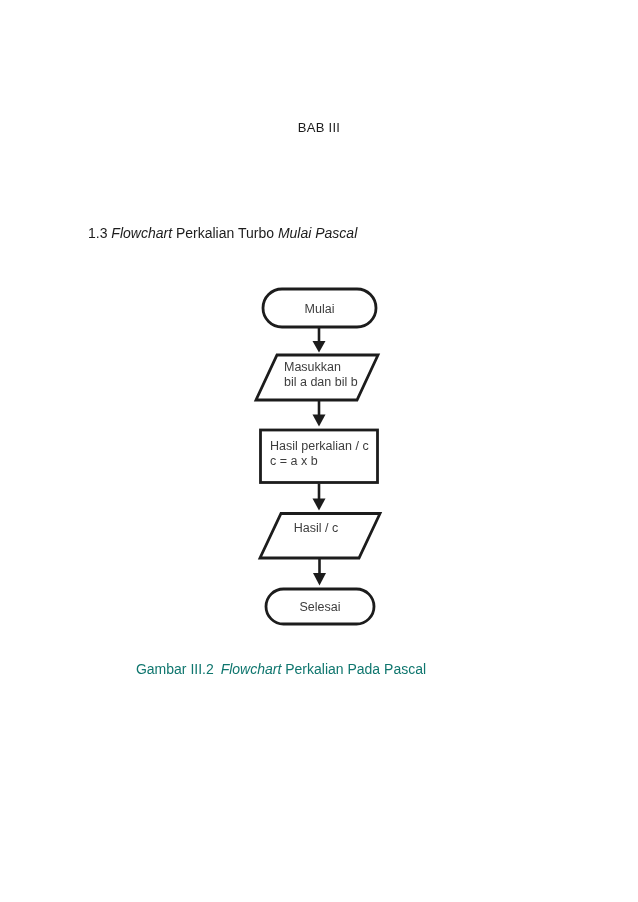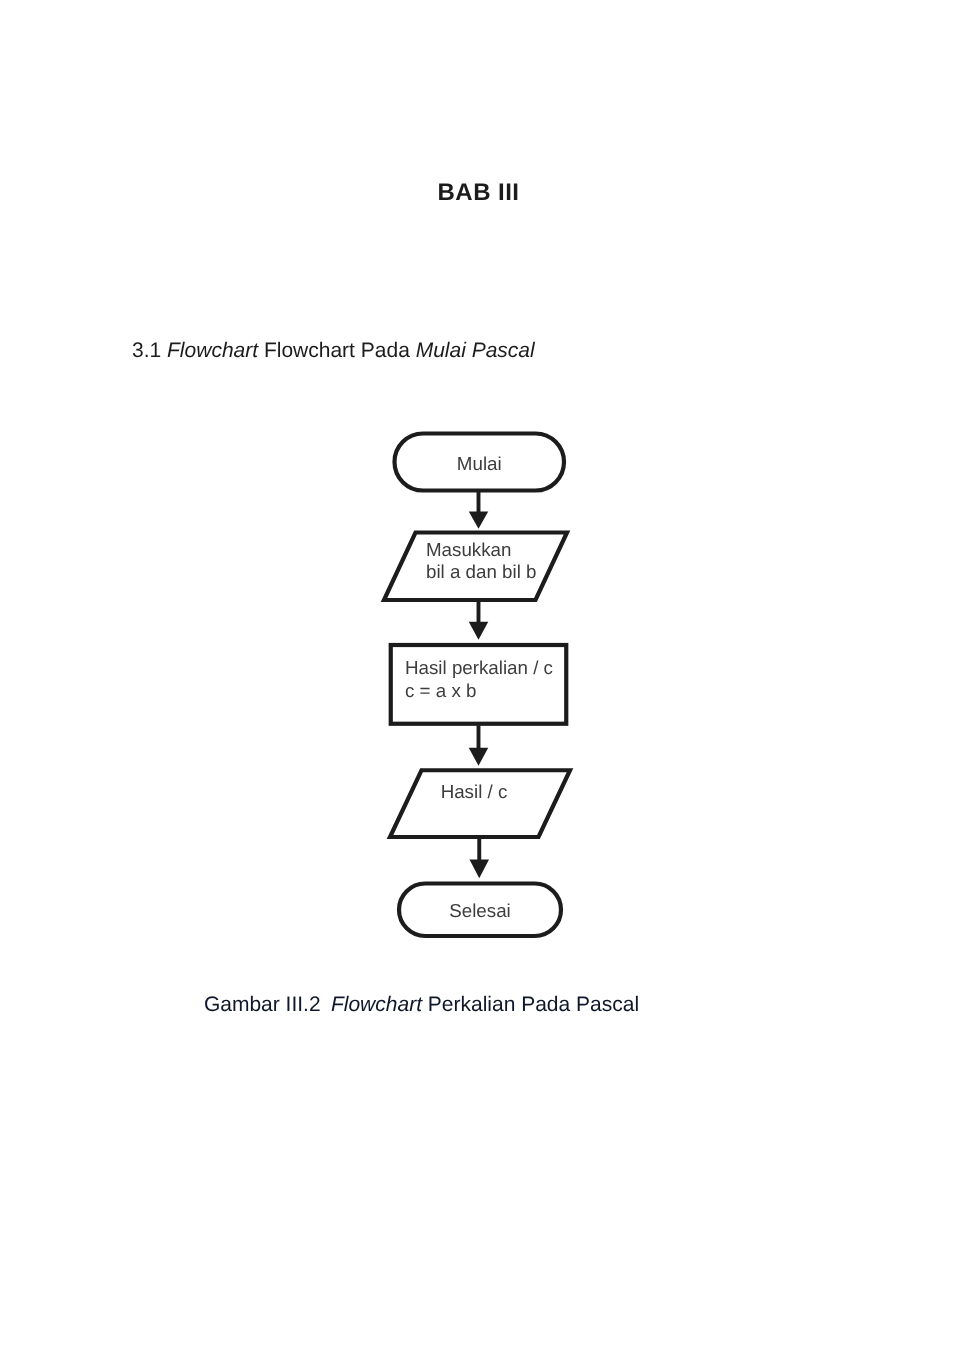--- a/index.html
+++ b/index.html
@@ -11,22 +11,22 @@
     background: #ffffff;
     font-family: "Liberation Sans", sans-serif;
     color: #1f1f1f;
     overflow: hidden;
   }
   .chapter-title {
     position: absolute;
     left: 0;
     width: 638px;
     text-align: center;
-    font-weight: bold;
-    font-size: 16px;
+    font-weight: normal;
+    font-size: 13px;
     letter-spacing: 0.3px;
     color: #1c1c1c;
   }
   #title-line1 { top: 120px; }
   #title-line2 { top: 154px; }
   .section-heading {
     position: absolute;
     left: 88px;
     top: 225px;
     font-size: 14px;
@@ -59,36 +59,36 @@
     font-size: 12.5px;
     fill: #3d3d3d;
   }
   .caption {
     position: absolute;
     left: 0;
     top: 661px;
     width: 562px;
     text-align: center;
     font-size: 14px;
-    color: #0f172a;
+    color: #0f766e;
     white-space: nowrap;
   }
   .caption .prefix { margin-right: 3px; }
 </style>
 </head>
 <body>
 
 <div class="page">
 
   <div id="title-line1" class="chapter-title">BAB III</div>
 
   <div class="section-heading">
-    <span>3.1</span>
+    <span>1.3</span>
     <span class="it">Flowchart</span>
-    <span>Flowchart Pada</span>
+    <span>Perkalian Turbo</span>
     <span class="it">Mulai Pascal</span>
   </div>
 
   <svg class="flowchart-svg" viewBox="230 272 200 365" xmlns="http://www.w3.org/2000/svg">
 
     <rect class="shape" x="263" y="289" width="113" height="38" rx="19" ry="19"></rect>
     <text x="319.5" y="313" text-anchor="middle">Mulai</text>
 
     <g>
       <line class="arrow-line" x1="319" y1="328" x2="319" y2="343"></line>

